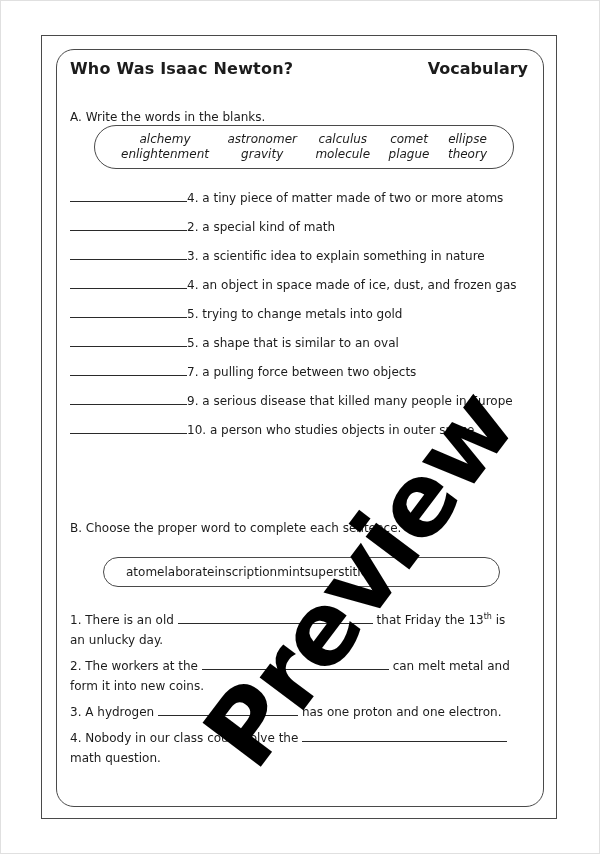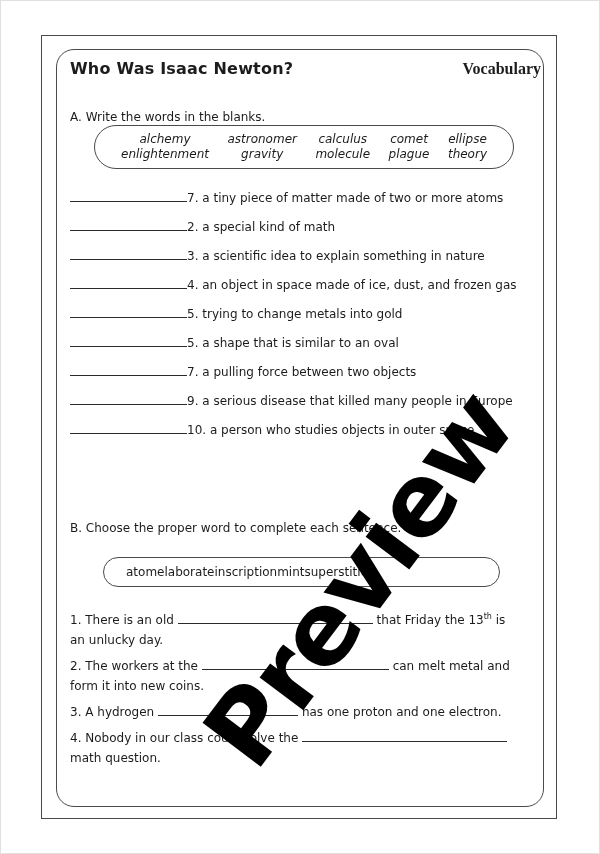--- a/index.html
+++ b/index.html
@@ -13,25 +13,25 @@
   .outer-frame {
     position:absolute; left:40px; top:34px; width:516px; height:784px;
     border:1px solid #4a4a4a; background:#fff;
   }
   .sheet {
     position:absolute; left:55px; top:48px; width:488px; height:758px;
     border:1px solid #4a4a4a; border-radius:18px; background:#fff; overflow:hidden;
   }
 
   .header-row {
-    position:absolute; top:9px; left:13px; right:2px;
+    position:absolute; top:9px; left:13px; right:15px;
     display:flex; justify-content:space-between; align-items:baseline;gap:33px;
   }
   .title { font-size:16px; font-weight:bold; letter-spacing:0.2px; }
-  .vocab { font-size:16px; font-weight:bold;font-family:Liberation Serif, serif; }
+  .vocab { font-size:16px; font-weight:bold; }
 
   .a-heading { position:absolute; top:60px; left:13px; font-size:12px; }
   .b-heading { position:absolute; top:471px; left:13px; font-size:12px; }
 
   .bank-a {
     position:absolute; top:75px; left:37px; width:420px; height:44px;
     border:1px solid #4a4a4a; border-radius:22px;
     display:flex; justify-content:space-between; align-items:center;
     padding:0 26px; font-size:12px;
   }
@@ -99,21 +99,21 @@
         <div>comet</div>
         <div>plague</div>
       </div>
       <div class="bank-col">
         <div>ellipse</div>
         <div>theory</div>
       </div>
     </div>
 
     <div class="a-items">
-      <div class="a-item"><span class="blank blank-a"></span><span>7. a tiny piece of matter made of two or more atoms</span></div>
+      <div class="a-item"><span class="blank blank-a"></span><span>4. a tiny piece of matter made of two or more atoms</span></div>
       <div class="a-item"><span class="blank blank-a"></span><span>2. a special kind of math</span></div>
       <div class="a-item"><span class="blank blank-a"></span><span>3. a scientific idea to explain something in nature</span></div>
       <div class="a-item"><span class="blank blank-a"></span><span>4. an object in space made of ice, dust, and frozen gas</span></div>
       <div class="a-item"><span class="blank blank-a"></span><span>5. trying to change metals into gold</span></div>
       <div class="a-item"><span class="blank blank-a"></span><span>5. a shape that is similar to an oval</span></div>
       <div class="a-item"><span class="blank blank-a"></span><span>7. a pulling force between two objects</span></div>
       <div class="a-item"><span class="blank blank-a"></span><span>9. a serious disease that killed many people in Europe</span></div>
       <div class="a-item"><span class="blank blank-a"></span><span>10. a person who studies objects in outer space</span></div>
     </div>
 

